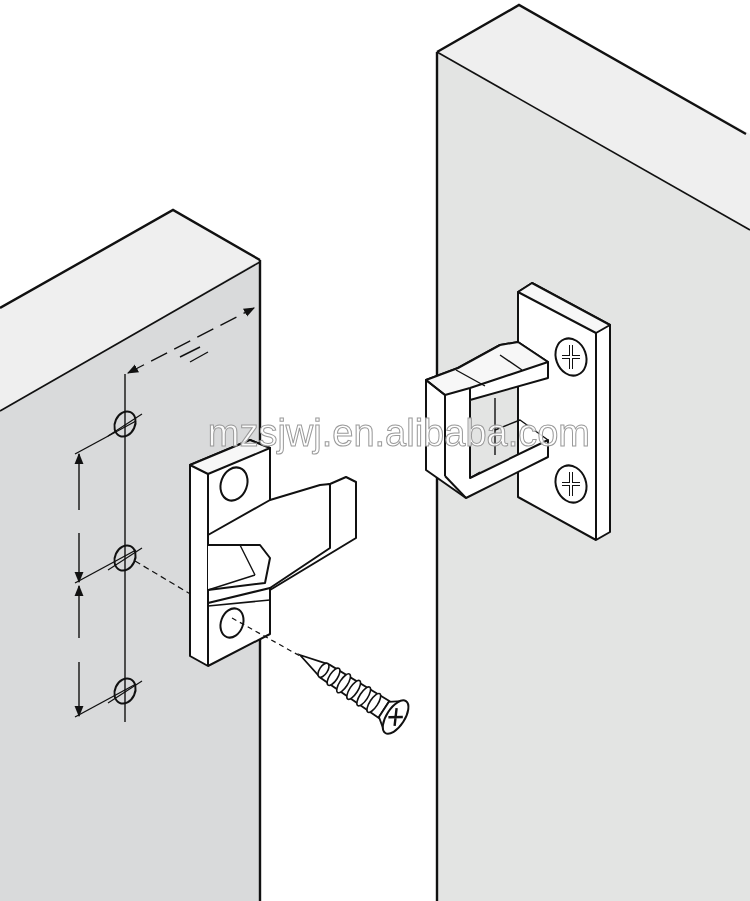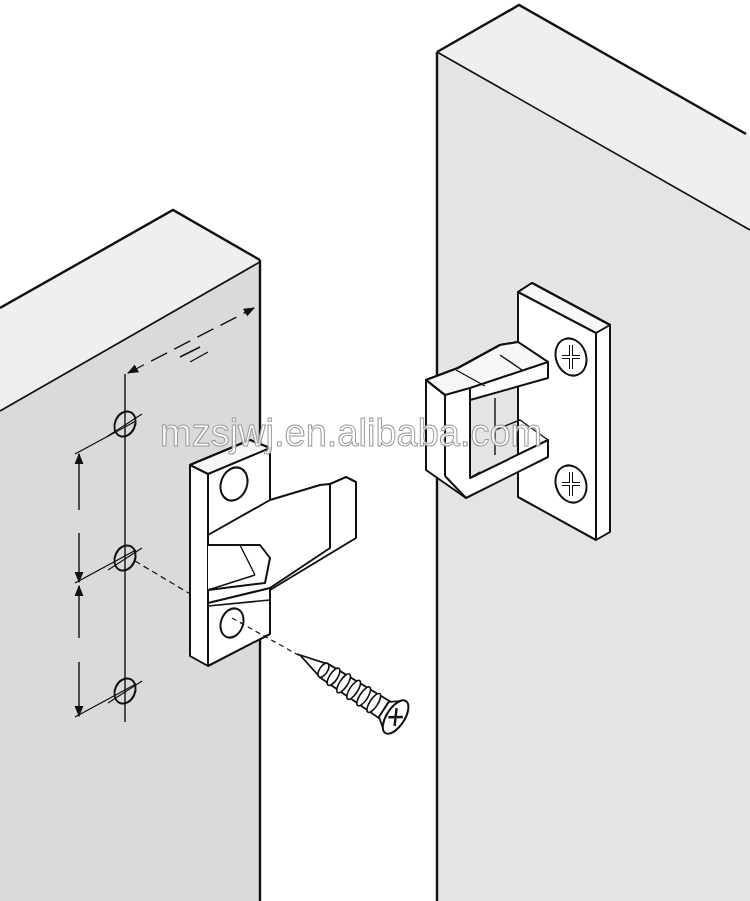--- a/index.html
+++ b/index.html
@@ -1,18 +1,18 @@
 <!DOCTYPE html>
 <html><head>
 <meta charset="utf-8">
 <style>
   html,body{margin:0;padding:0;background:#fff;}
   body{width:750px;height:901px;overflow:hidden;position:relative;font-family:"Liberation Sans",sans-serif;}
   #stage{position:absolute;left:0;top:0;width:750px;height:901px;}
-  .wm{position:absolute;left:160px;top:412px;width:430px;text-align:left;font-size:38px;letter-spacing:0px;
+  .wm{position:absolute;left:160px;top:412px;width:430px;text-align:right;font-size:38px;letter-spacing:0px;
       color:rgba(255,255,255,0.85);-webkit-text-stroke:1px #9a9a9a;font-family:"Liberation Sans",sans-serif;pointer-events:none;}
 </style>
 </head>
 <body>
 
 <div id="stage">
 <svg width="750" height="901" viewBox="0 0 750 901" xmlns="http://www.w3.org/2000/svg">
   <defs>
     <marker id="arr" viewBox="0 0 10 10" refX="9" refY="5" markerWidth="8" markerHeight="8" orient="auto-start-reverse">
       <path d="M0,1 L10,5 L0,9 z" fill="#111"></path>

